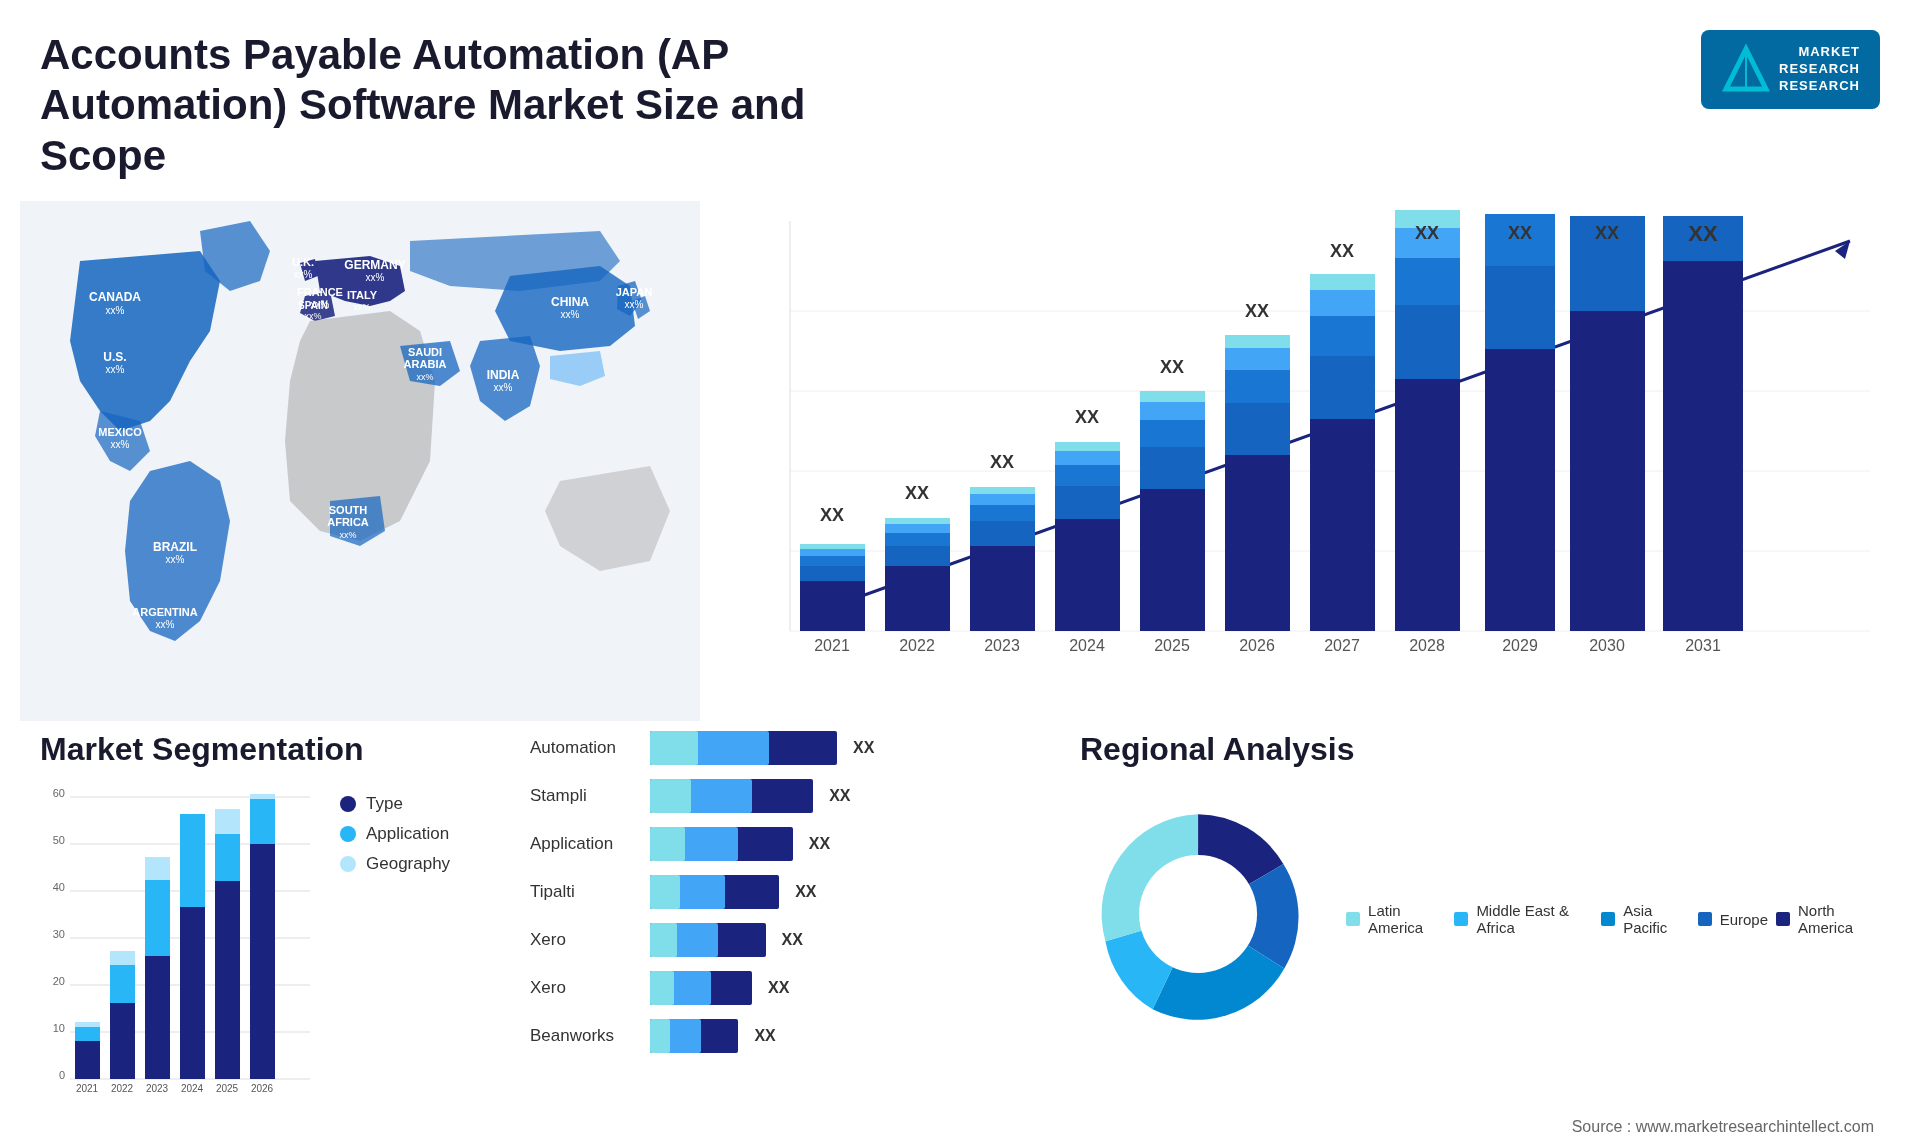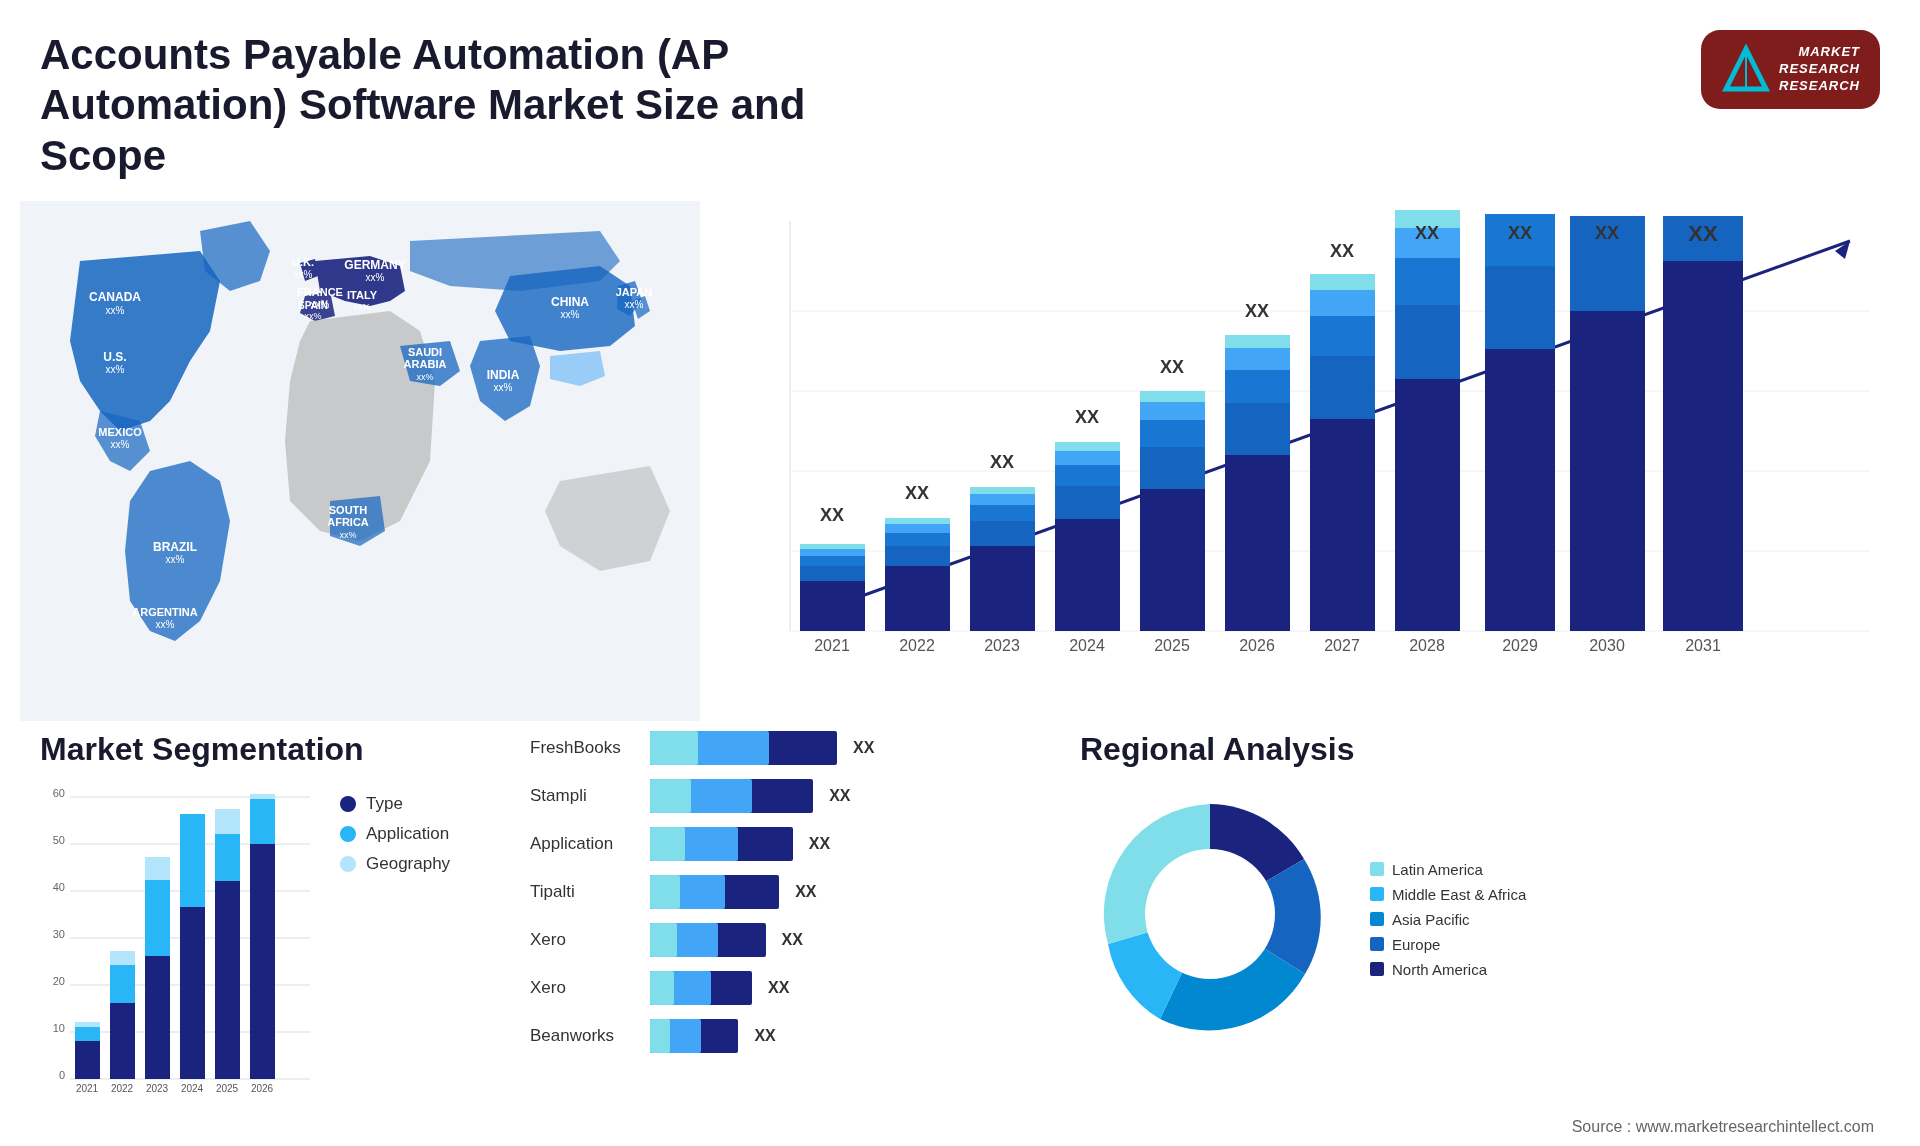--- a/index.html
+++ b/index.html
@@ -25,27 +25,26 @@
       color: #1a1a2e;
       line-height: 1.2;
       max-width: 800px;
     }
     .logo-area {
       display: flex;
       flex-direction: column;
       align-items: flex-end;
     }
     .logo-box {
-      background: #7f1d1d;
+      background: #0369a1;
       color: white;
       padding: 14px 20px;
-      border-radius: 19px;
+      border-radius: 8px;
       text-align: right;
       line-height: 1.3;
-      font-style: italic;
     }
     .logo-text {
       font-size: 13px;
       font-weight: 700;
       color: white;
       letter-spacing: 1px;
     }
 
     
     .content-area {
@@ -139,21 +138,21 @@
     .legend-dot {
       width: 16px;
       height: 16px;
       border-radius: 50%;
       flex-shrink: 0;
     }
 
     
     .regional-legend {
       display: flex;
-      flex-direction: column;
+      flex-direction: row;
       gap: 8px;
       margin-top: 10px;
     }
     .regional-legend-item {
       display: flex;
       align-items: center;
       gap: 8px;
       font-size: 15px;
       color: #333;
     }
@@ -459,21 +458,21 @@
         </div>
       </div>
     </div>
   </div>
 
   <div class="key-players-section">
 
     <div id="players-list">
 
     <div class="player-row">
-          <span class="player-name">FreshBooks</span>
+          <span class="player-name">Automation</span>
           <div class="player-bar-container" style="width: 340px; height: 34px; position: relative;">
             <div style="position: absolute; left: 0px; top: 0px; width: 187px; height: 100%; background: rgb(26, 35, 126); border-radius: 2px;"></div>
             <div style="position: absolute; left: 0px; top: 0px; width: 119px; height: 100%; background: rgb(66, 165, 245); border-radius: 2px;"></div>
             <div style="position: absolute; left: 0px; top: 0px; width: 47.6px; height: 100%; background: rgb(128, 222, 234); border-radius: 2px;"></div>
             <span class="player-val" style="position: absolute; left: 195px; top: 50%; transform: translateY(-50%);">XX</span>
           </div>
         </div>
         <div class="player-row">
           <span class="player-name">Stampli</span>
           <div class="player-bar-container" style="width: 340px; height: 34px; position: relative;">

